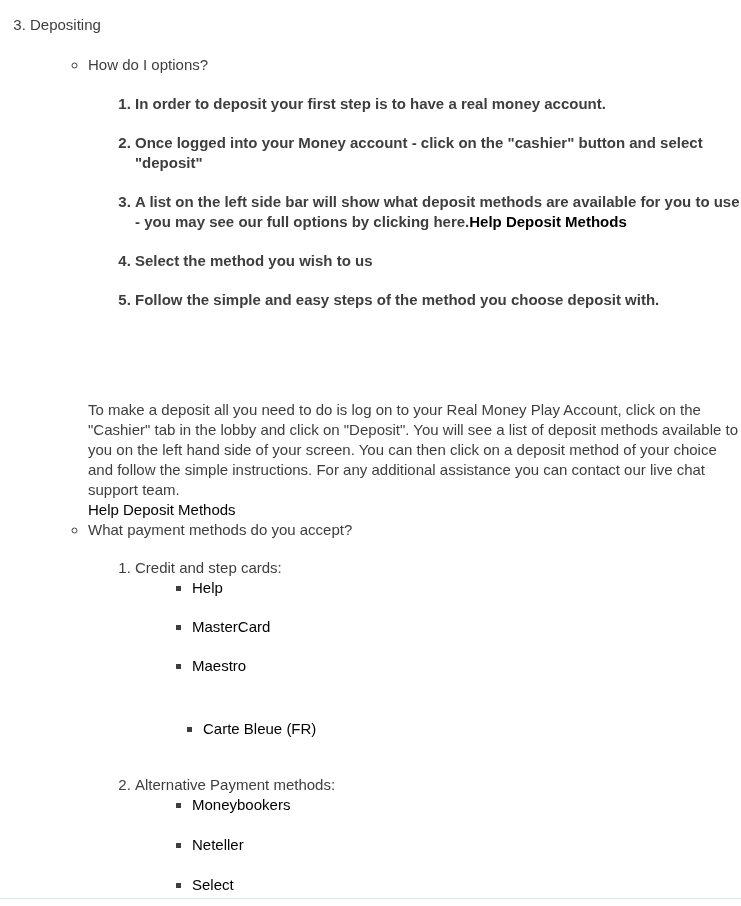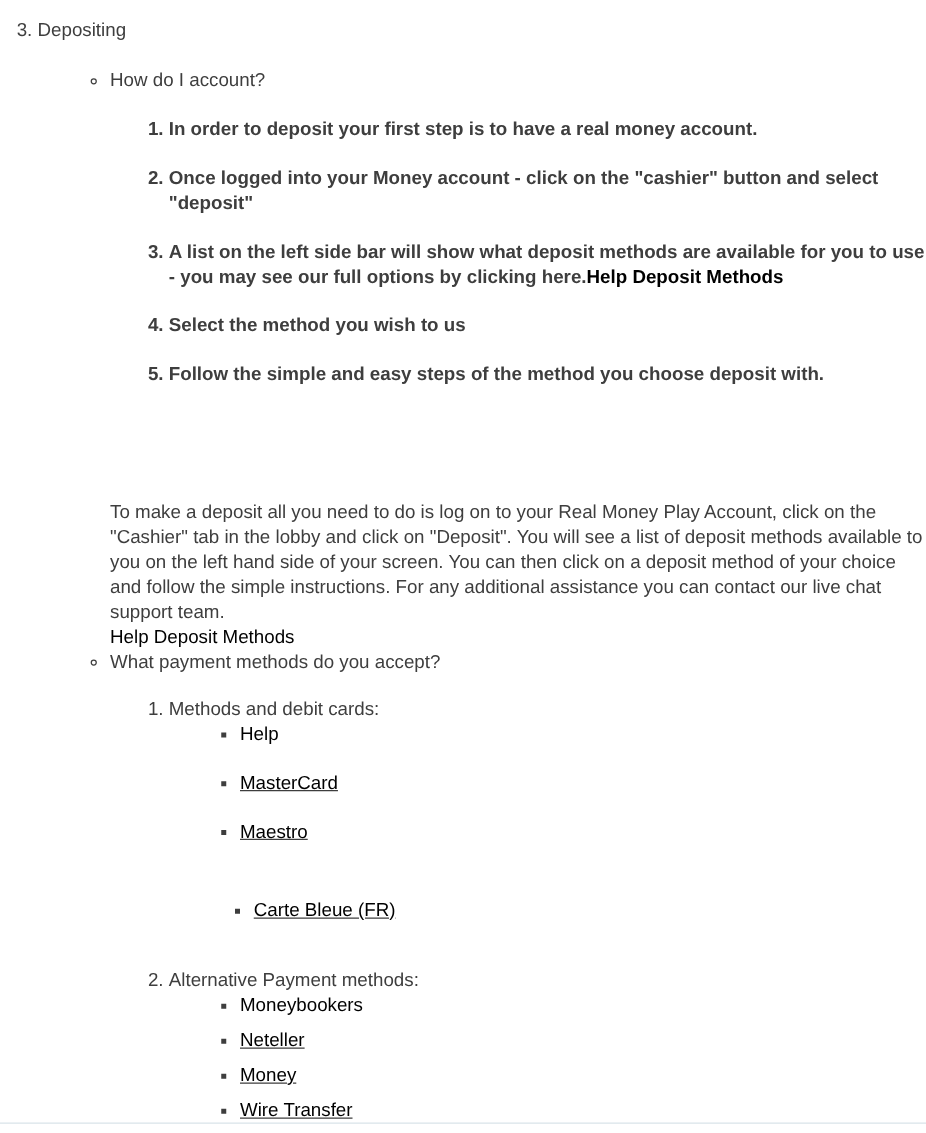--- a/index.html
+++ b/index.html
@@ -58,42 +58,42 @@
     padding-left: 47px;
     list-style-type: decimal;
   }
   ol.cats > li.cat2 { margin-top: 36px; }
 
   
   ul.methods {
     padding-left: 57px;
     list-style-type: square;
   }
-  ul.methods > li + li { margin-top: 19px; text-decoration: underline; }
-  ul.methods.alt > li + li { margin-top: 8px; }
+  ul.methods > li + li { margin-top: 19px; }
+  ul.methods.alt > li + li { margin-top: 20px; }
   ul.methods > li.gap-lg { margin-top: 43px; margin-left: 11px; }
 
   a.red-link {
     color: #000000;
     text-decoration: none;
     cursor: pointer;
   }
 </style>
 </head>
 <body>
 
 <div class="page">
   <ol class="lvl0" start="3">
     <li>
       <span>Depositing</span>
 
       <ul class="lvl1">
 
         <li>
-          <span>How do I account?</span>
+          <span>How do I options?</span>
 
           <ol class="steps">
             <li class="step">
               <span>In order to deposit your first step is to have a real money account.</span>
             </li>
             <li class="step">
               <span>Once logged into your Money account - click on the "cashier" button and select "deposit"</span>
             </li>
             <li class="step">
               <span>A list on the left side bar will show what deposit methods are available for you to use - you may see our full options by clicking here.</span><a class="red-link">Help Deposit Methods</a>
@@ -111,21 +111,21 @@
             <a class="red-link">Help Deposit Methods</a>
           </div>
         </li>
 
         <li>
           <span>What payment methods do you accept?</span>
 
           <ol class="cats">
 
             <li class="cat">
-              <span>Methods and debit cards:</span>
+              <span>Credit and step cards:</span>
               <ul class="methods">
                 <li>
                   <a class="red-link">Help</a>
                 </li>
                 <li>
                   <a class="red-link">MasterCard</a>
                 </li>
                 <li>
                   <a class="red-link">Maestro</a>
                 </li>
@@ -138,21 +138,21 @@
             <li class="cat cat2">
               <span>Alternative Payment methods:</span>
               <ul class="methods alt">
                 <li>
                   <a class="red-link">Moneybookers</a>
                 </li>
                 <li>
                   <a class="red-link">Neteller</a>
                 </li>
                 <li>
-                  <a class="red-link">Money</a>
+                  <a class="red-link">Select</a>
                 </li>
                 <li>
                   <a class="red-link">Wire Transfer</a>
                 </li>
               </ul>
             </li>
 
           </ol>
         </li>
 

